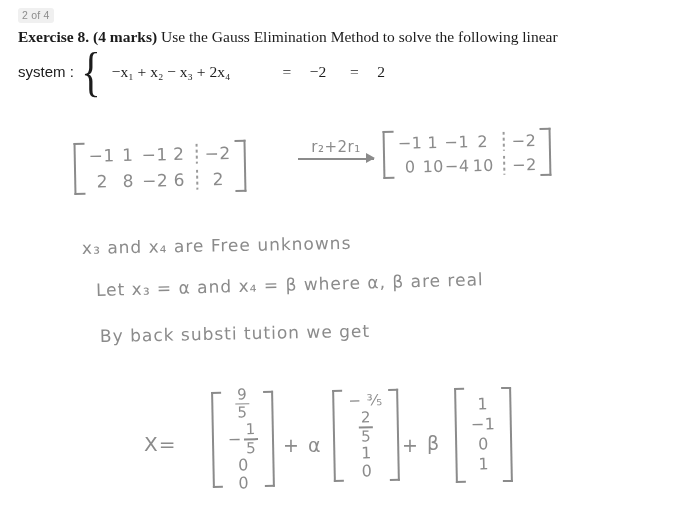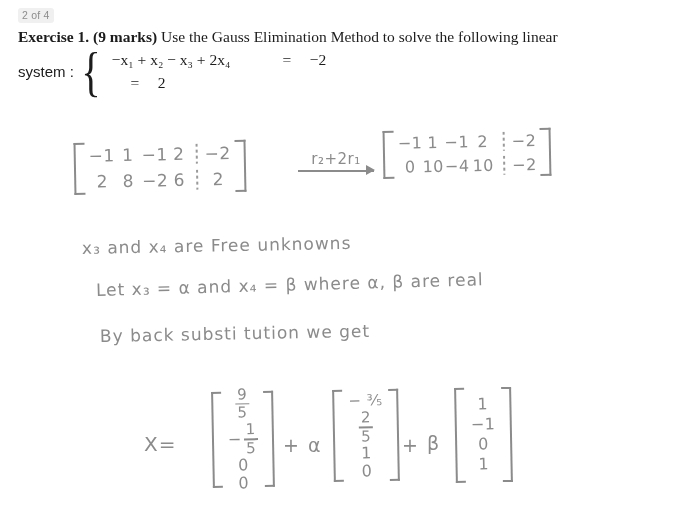--- a/index.html
+++ b/index.html
@@ -66,21 +66,21 @@
     font-size: 54px;
     line-height: 0.78;
     font-weight: 300;
     transform: scaleX(0.75);
     color: #1c1c1c;
     margin: 0 2px 0 0;
     display: block;
   }
   .eqs {
     display: flex;
-    flex-direction: column;
+    flex-direction: row;
     gap: 5px;
     padding-left: 6px;
   }
   .eq-row {
     display: flex;
     align-items: baseline;
     font-family: "Liberation Serif", serif;
     font-size: 15.5px;
     white-space: nowrap;
   }
@@ -210,21 +210,21 @@
 </style>
 </head>
 <body>
 
 <div id="page">
 
   <div class="page-badge">2 of 4</div>
 
   <div class="printed">
     <div class="stmt-line">
-      <b>Exercise 1.</b>&nbsp;<b>(9 marks)</b>&nbsp;<span>Use the Gauss Elimination Method to solve the following linear</span>
+      <b>Exercise 8.</b>&nbsp;<b>(4 marks)</b>&nbsp;<span>Use the Gauss Elimination Method to solve the following linear</span>
     </div>
 
     <div class="system-block">
       <span class="system-label">system :</span>
       <span class="brace">{</span>
       <span class="eqs">
         <span class="eq-row r1">
           <span class="eq-lhs">−x₁ + x₂ − x₃ + 2x₄</span>
           <span class="eq-eqsign">=</span>
           <span class="eq-rhs">−2</span>
@@ -253,21 +253,21 @@
         <span class="mcell" style="width:26px">8</span>
         <span class="mcell" style="width:28px">−2</span>
         <span class="mcell" style="width:20px">6</span>
         <span class="dashsep"></span>
         <span class="mcell" style="width:26px">2</span>
       </span>
     </span>
     <span class="brk r"></span>
   </div>
 
-  <div class="rowop" style="left:298px; top:150px; width:76px;">
+  <div class="rowop" style="left:298px; top:138px; width:76px;">
     <div class="lbl">r₂+2r₁</div>
     <div class="arr">
       <span class="shaft"></span>
       <span class="head"></span>
     </div>
   </div>
 
   <div class="mat hw-slant" style="left:383px; top:131px; height:48px; font-size:16px;">
     <span class="brk l"></span>
     <span class="mat-body">

